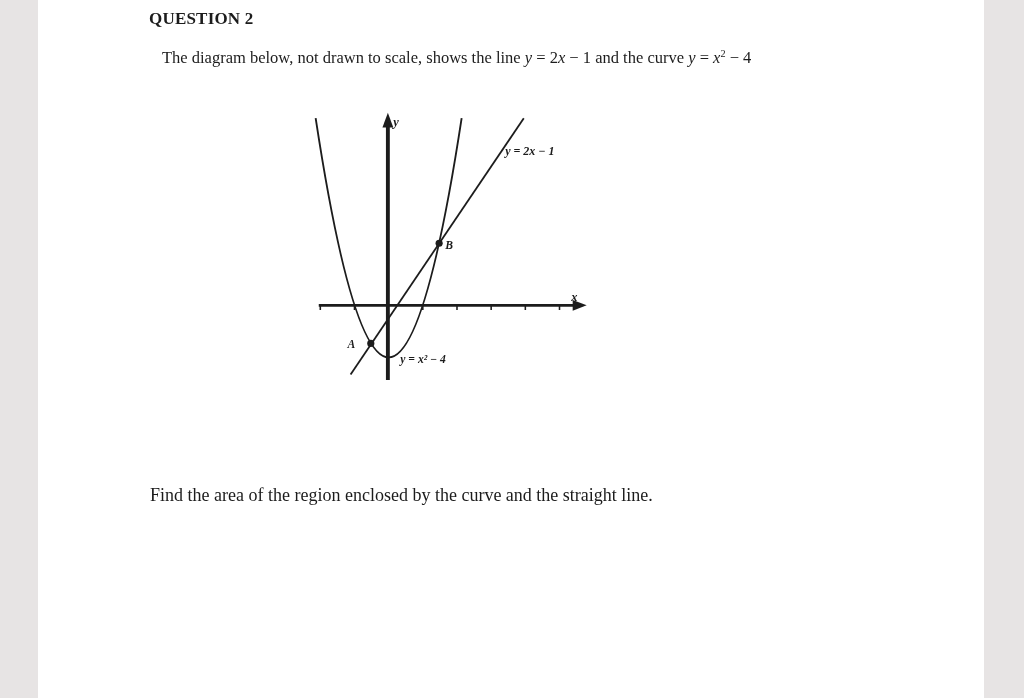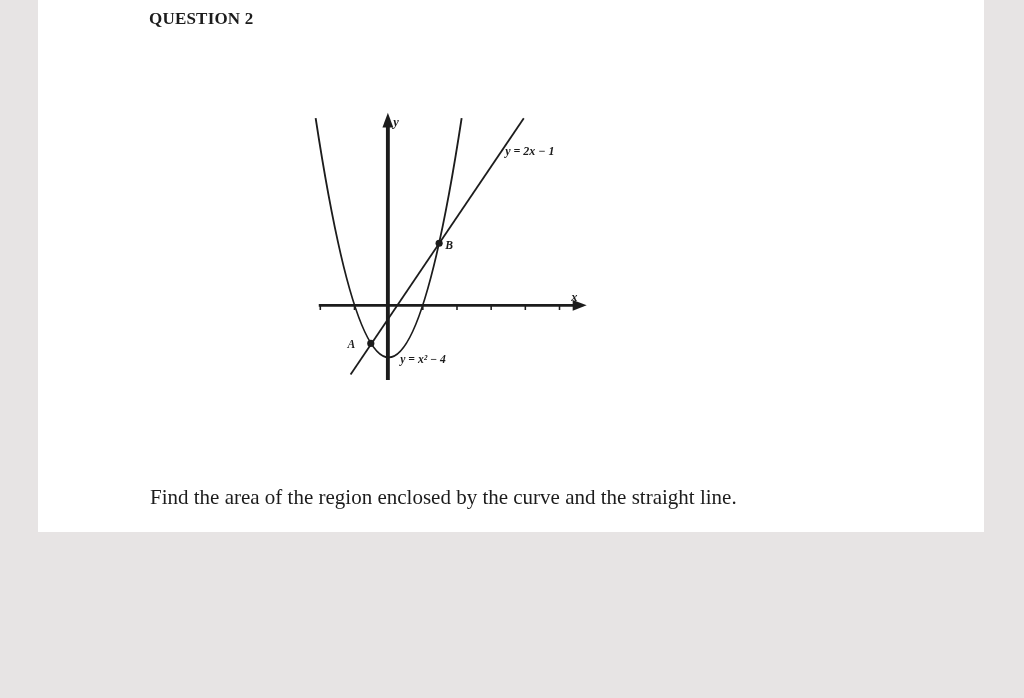--- a/index.html
+++ b/index.html
@@ -6,21 +6,21 @@
   html, body {
     width: 1024px; height: 698px;
     overflow: hidden;
     background: #e7e4e4;
     font-family: "Liberation Serif", serif;
   }
   .stage { position: relative; width: 1024px; height: 698px; }
   .page {
     position: absolute;
     left: 38px; top: 0;
-    width: 946px; height: 532px;
+    width: 946px; height: 698px;
     background: #ffffff;
     color: #1c1c1c;
   }
   .q-title {
     position: absolute;
     left: 111px; top: 9px;
     font-size: 17px;
     font-weight: bold;
     letter-spacing: 0.2px;
   }
@@ -40,38 +40,39 @@
     top: -0.55em;
   }
   .figure-wrap {
     position: absolute;
     left: 222px; top: 105px;
     width: 380px; height: 365px;
   }
   .prompt {
     position: absolute;
     left: 112px; top: 485px;
-    font-size: 21px;
+    font-size: 18px;
     white-space: nowrap;
   }
   svg text {
     font-family: "Liberation Serif", serif;
     font-weight: bold;
     font-style: italic;
     fill: #1c1c1c;
   }
 </style>
 </head>
 <body>
 
 <div class="stage">
   <div class="page">
 
     <div class="q-title">QUESTION 2</div>
 
+    <div class="intro-line l1"><span>The diagram below, not drawn to scale, shows the line </span><span class="it">y</span><span> = 2</span><span class="it">x</span><span> − 1 and the curve </span><span class="it">y</span><span> = </span><span class="it">x</span><span class="sup">2</span><span> − 4</span></div>
 
 
     <div class="figure-wrap">
       <svg width="380" height="365" viewBox="260 105 380 470" style="overflow:visible">
         <svg x="260" y="105" width="380" height="365" viewBox="260 105 380 365" style="overflow:hidden">
         </svg>
 
         <g>
           <line x1="281" y1="363" x2="613" y2="363" stroke="#1c1c1c" stroke-width="3.4"></line>
           <polygon points="626,363 608,356 608,370" fill="#1c1c1c"></polygon>

